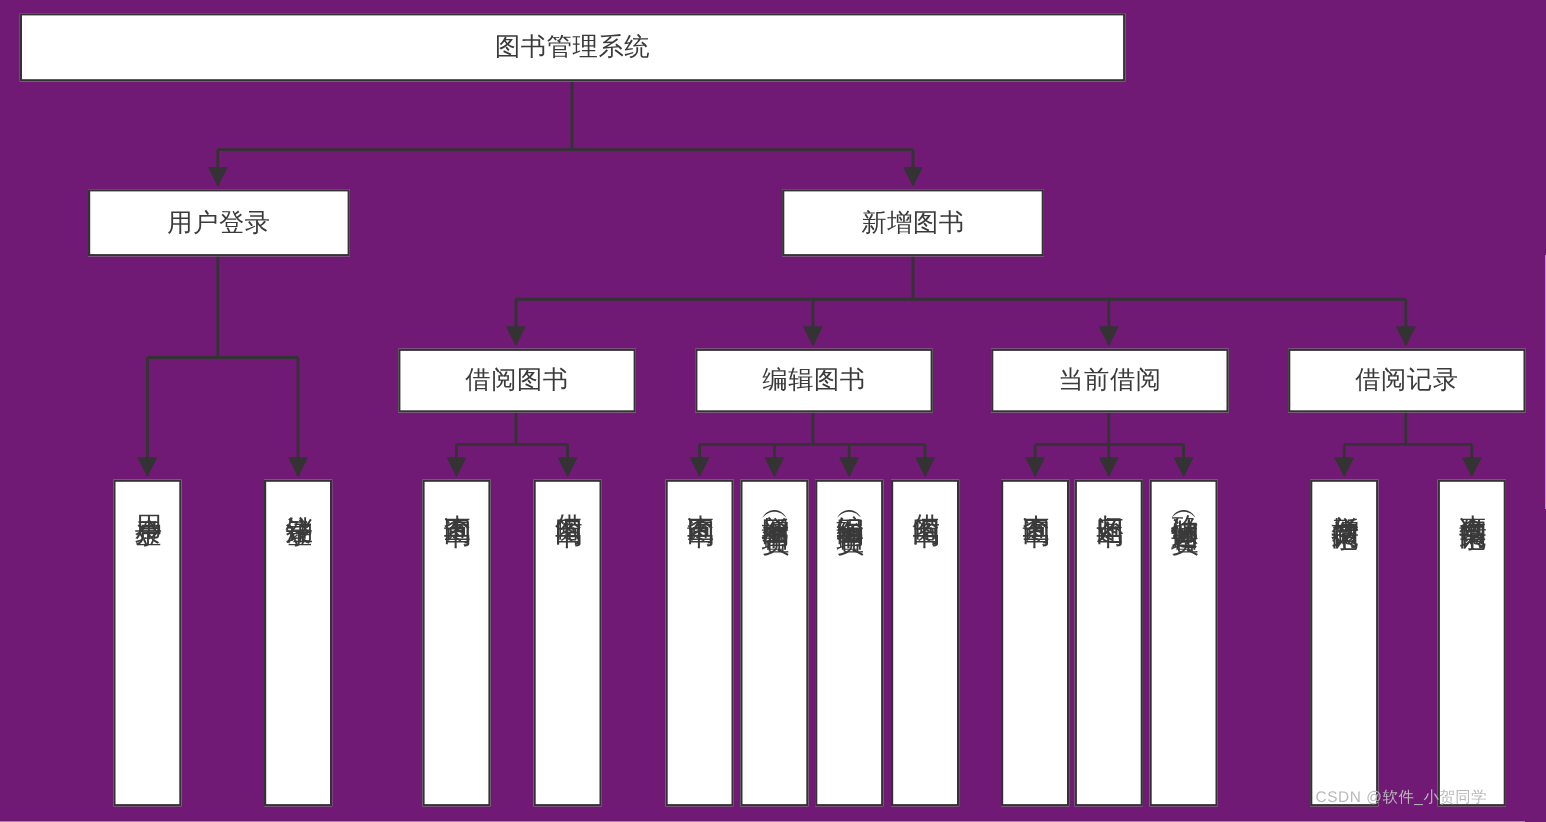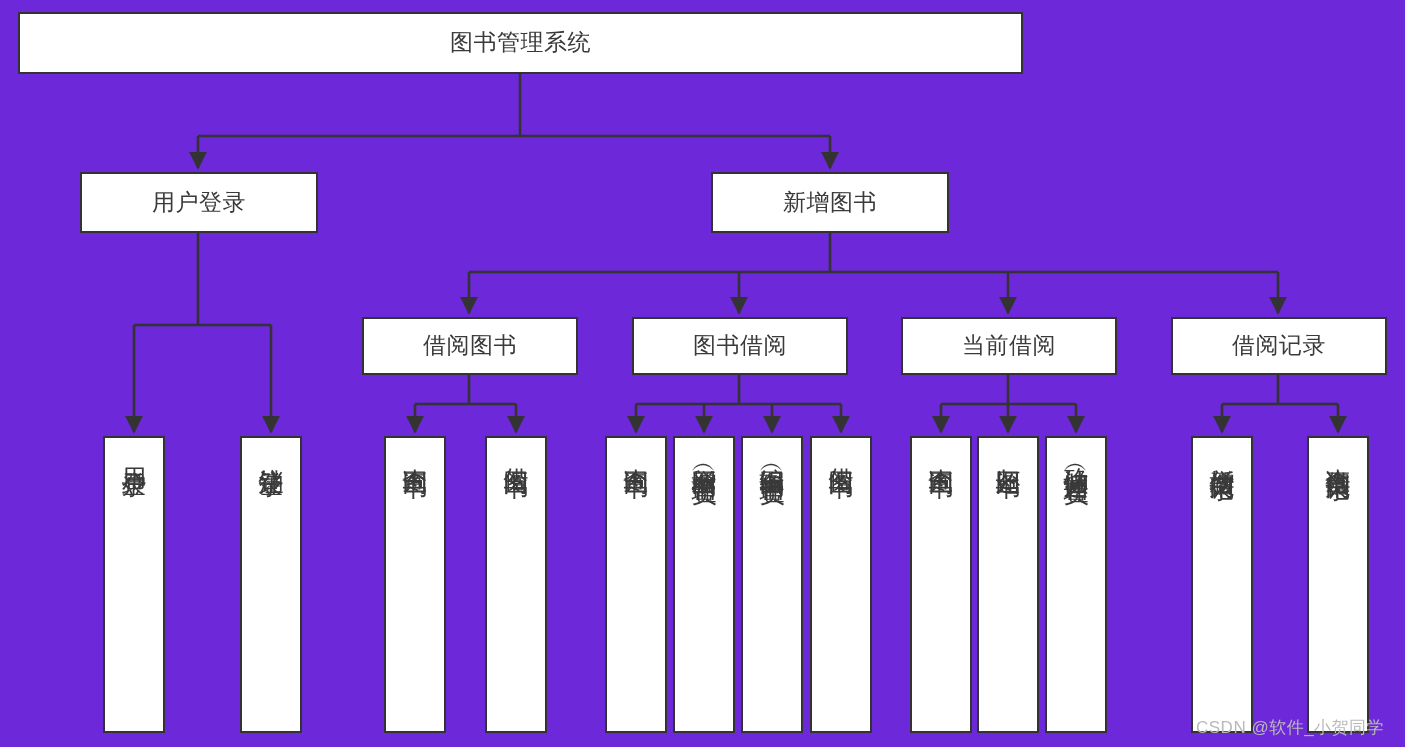--- a/index.html
+++ b/index.html
@@ -8,21 +8,21 @@
     padding: 0;
     background: #ffffff;
   }
   body {
     font-family: "Liberation Sans", "DejaVu Sans", sans-serif;
   }
   #diagram-root {
     position: relative;
     width: 1405px;
     height: 747px;
-    background: #6d28d9;
+    background: #701a75;
     overflow: hidden;
   }
   #edge-layer {
     position: absolute;
     left: 0;
     top: 0;
     width: 1405px;
     height: 747px;
     pointer-events: none;
   }
@@ -59,21 +59,21 @@
   .node.vert .node-label {
     writing-mode: vertical-rl;
     text-orientation: upright;
     font-size: 25px;
     line-height: 1.0;
     letter-spacing: 2px;
     white-space: pre;
   }
   .watermark {
     position: absolute;
-    font-size: 17px;
+    font-size: 14px;
     color: #b9b9b9;
     white-space: nowrap;
     letter-spacing: 0.5px;
   }
 </style>
 </head>
 <body>
 
 <div id="diagram-root">
 
@@ -137,21 +137,21 @@
 
   <div class="node horiz" style="left:711px; top:172px; width:238px; height:61px;">
     <span class="node-label">新增图书</span>
   </div>
 
   <div class="node horiz" style="left:362px; top:317px; width:216px; height:58px;">
     <span class="node-label">借阅图书</span>
   </div>
 
   <div class="node horiz" style="left:632px; top:317px; width:216px; height:58px;">
-    <span class="node-label">图书借阅</span>
+    <span class="node-label">编辑图书</span>
   </div>
 
   <div class="node horiz" style="left:901px; top:317px; width:216px; height:58px;">
     <span class="node-label">当前借阅</span>
   </div>
 
   <div class="node horiz" style="left:1171px; top:317px; width:216px; height:58px;">
     <span class="node-label">借阅记录</span>
   </div>
 

